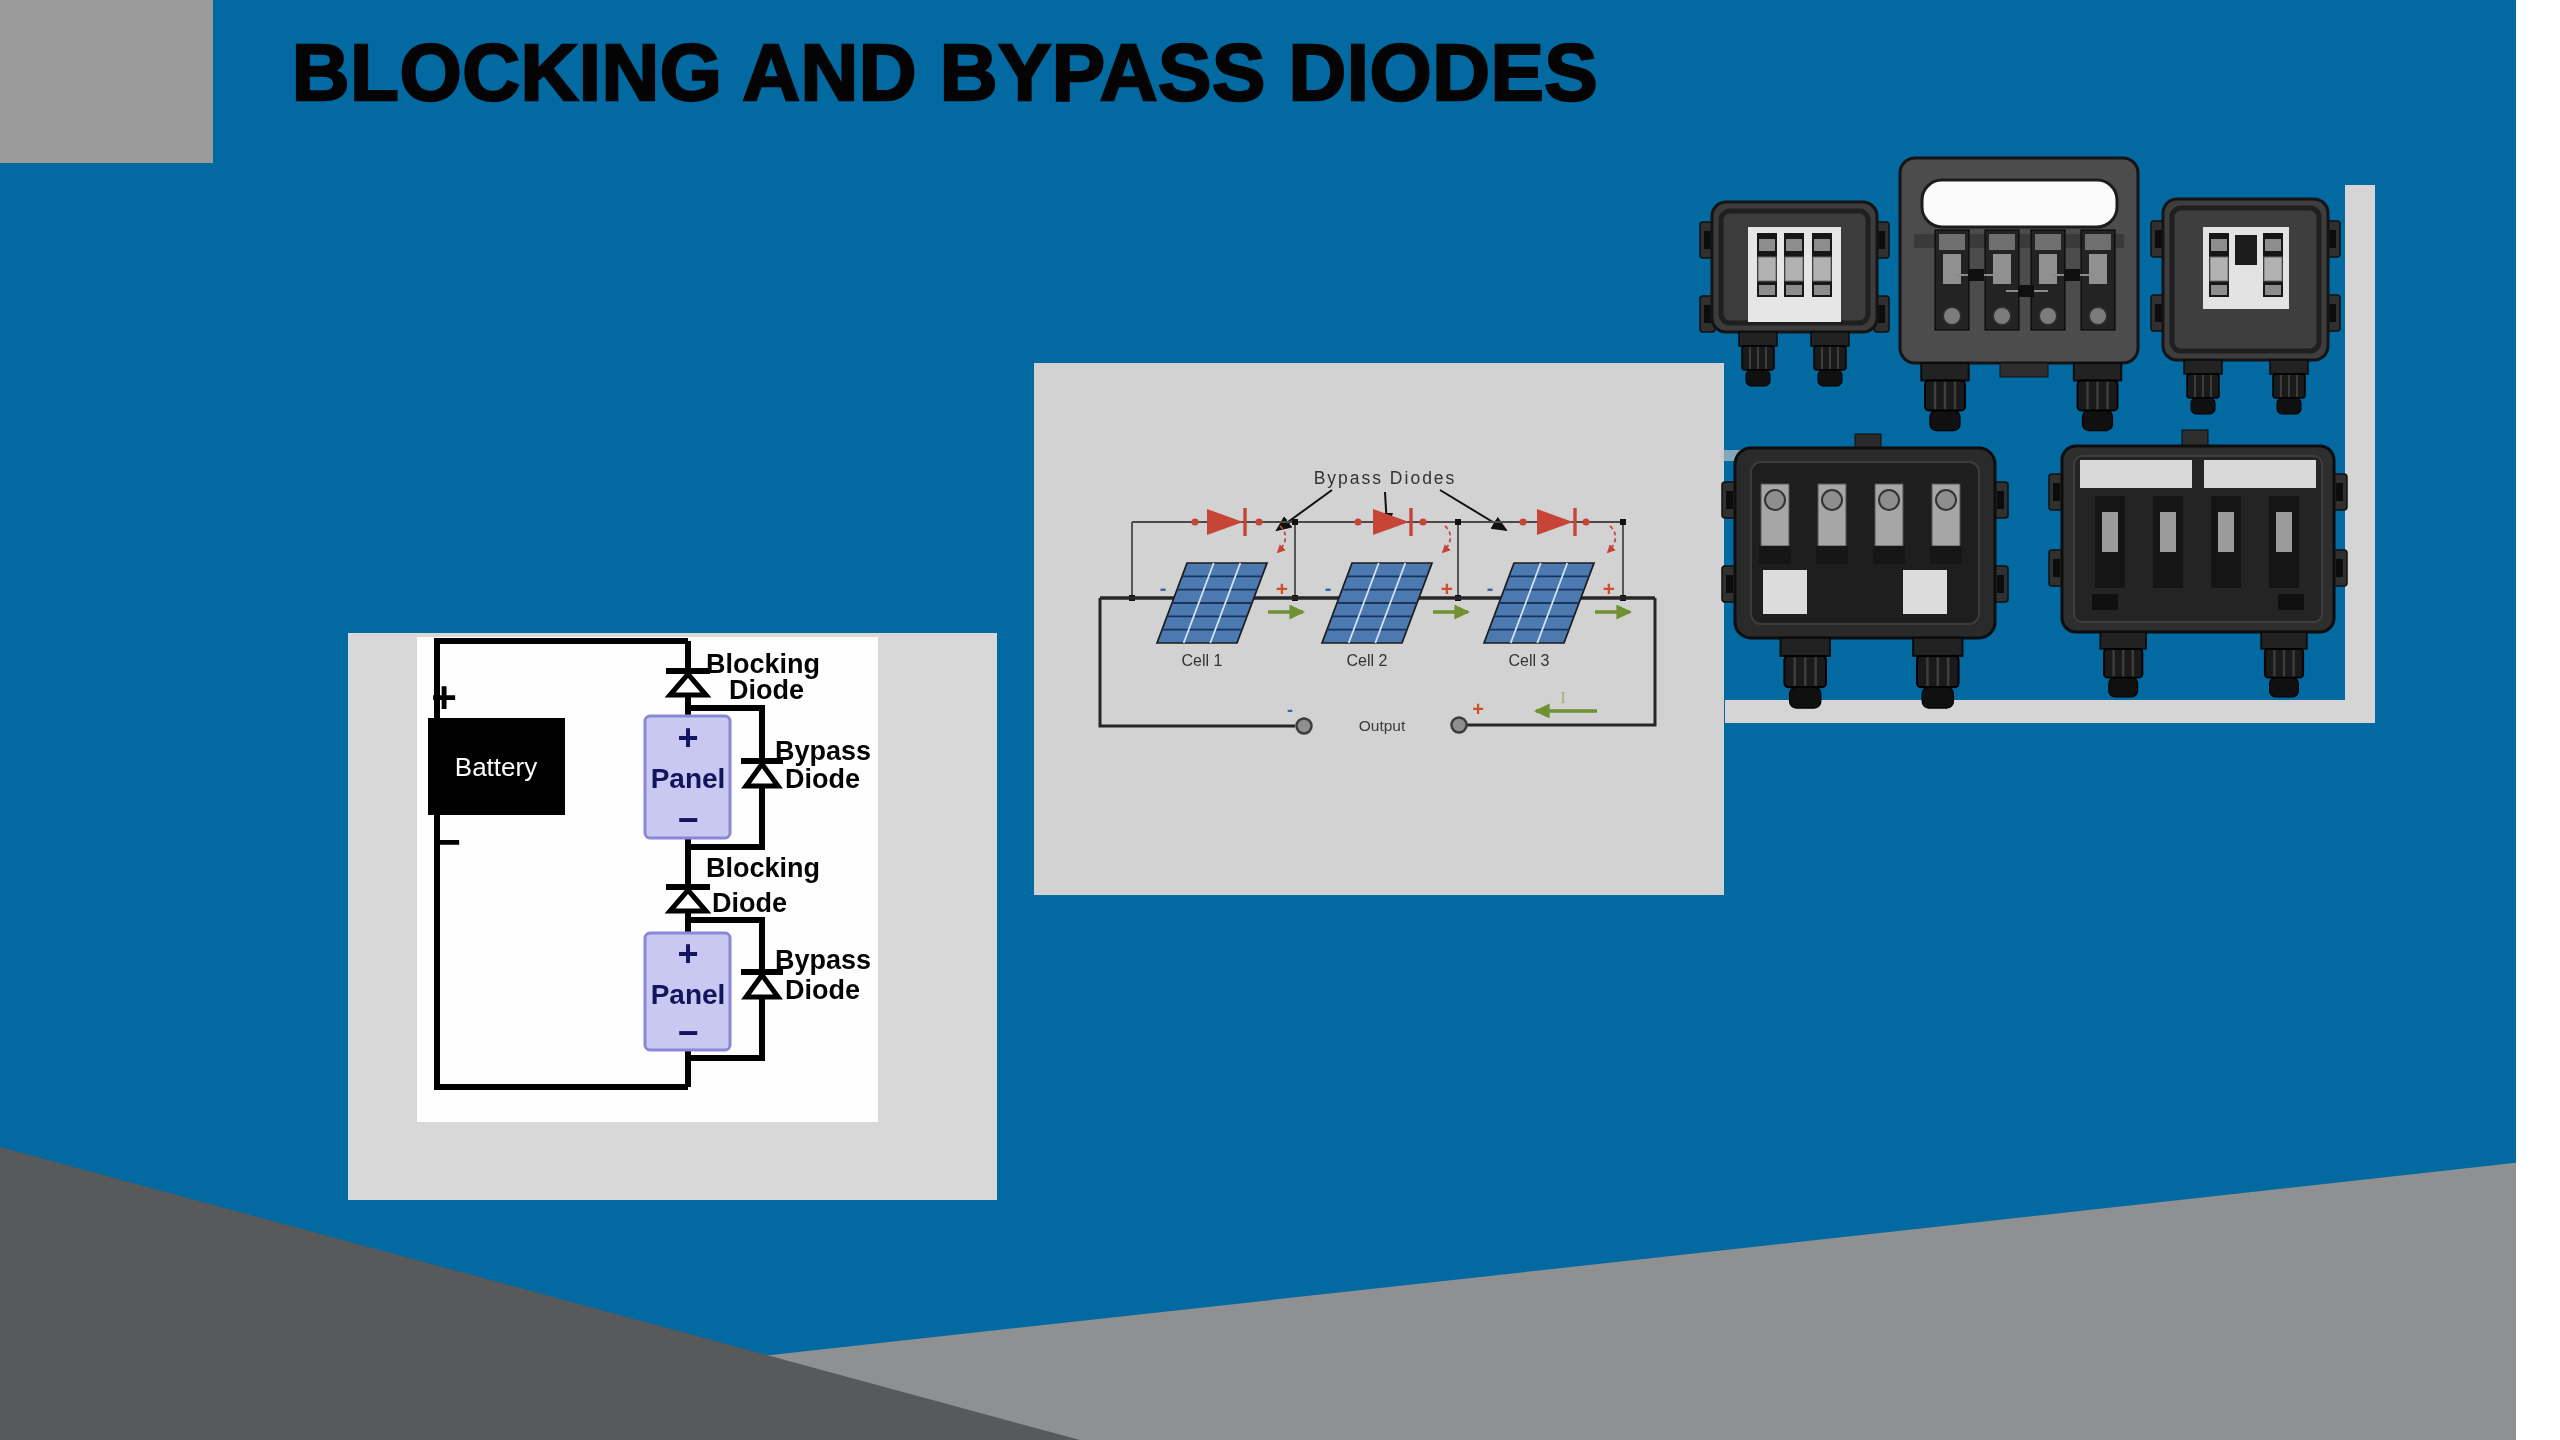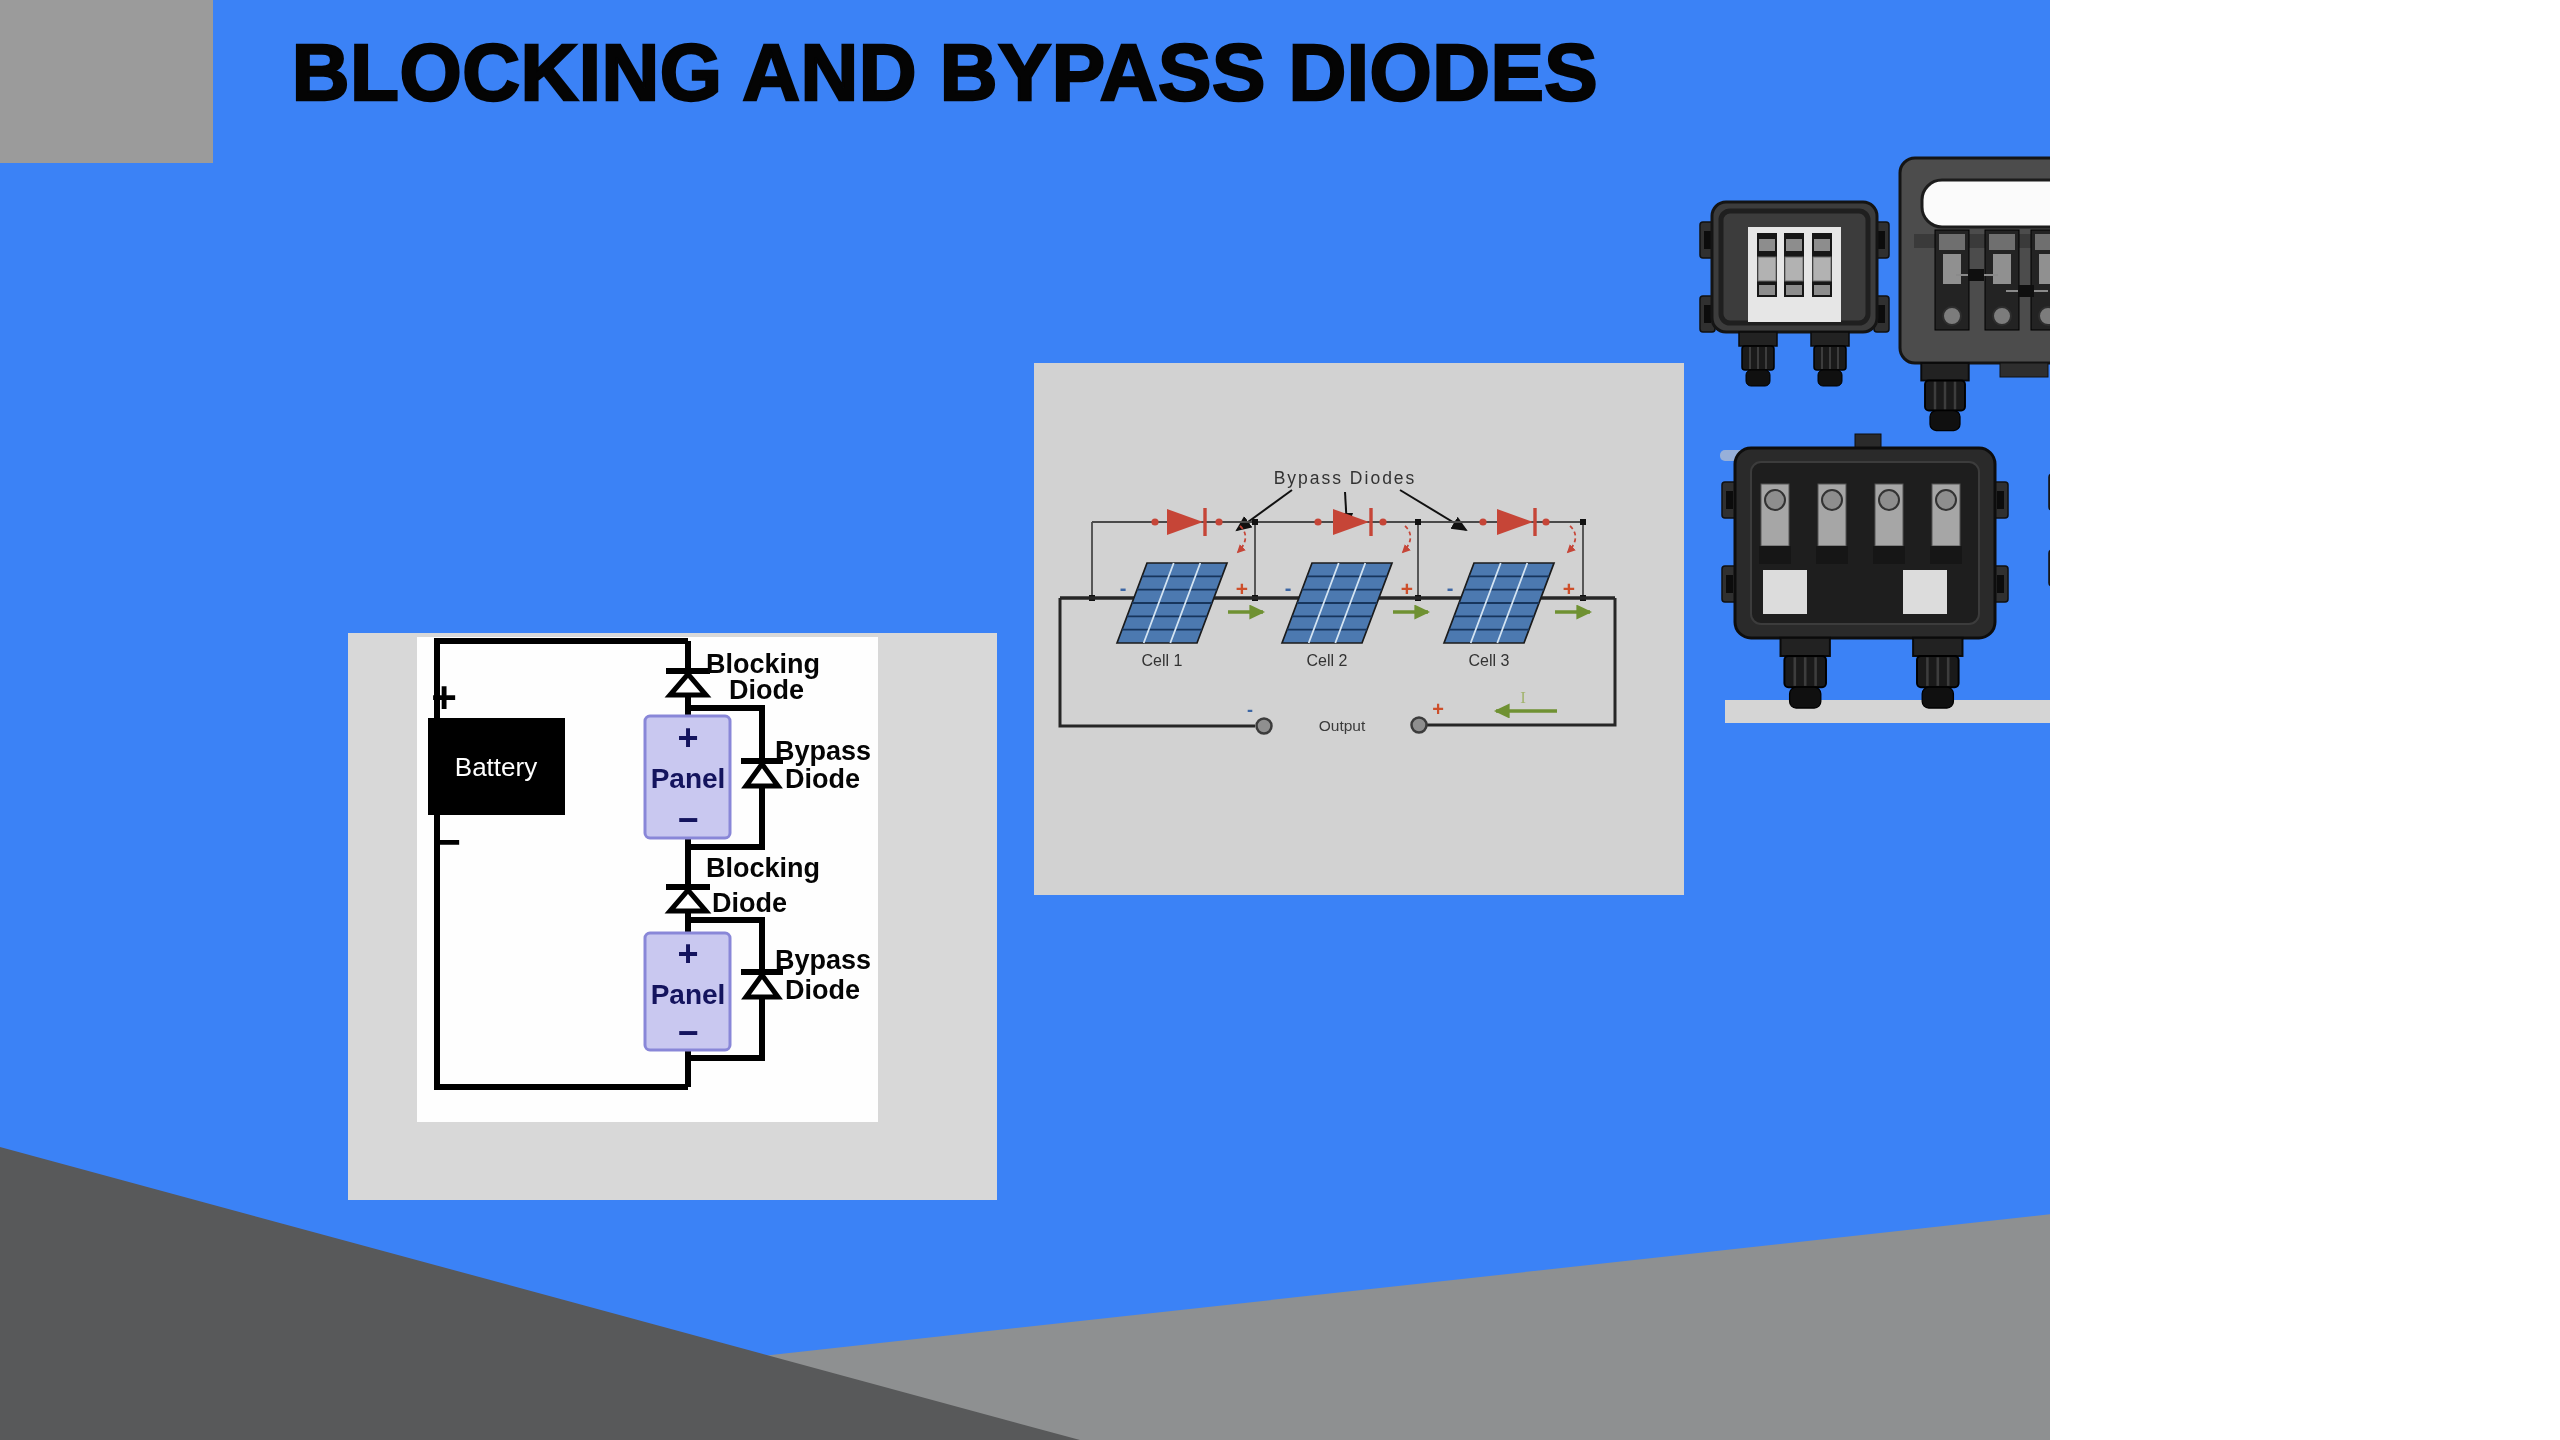--- a/index.html
+++ b/index.html
@@ -1,27 +1,27 @@
 <!DOCTYPE html>
 <html><head>
 <meta charset="utf-8">
 <style>
   html,body{margin:0;padding:0;background:#ffffff;}
   .slide{
-    position:relative;width:2050px;height:1440px;background:#3b82f6;overflow:hidden;
+    position:relative;width:2516px;height:1440px;background:#0369a1;overflow:hidden;
     font-family:"Liberation Sans",sans-serif;
   }
   .corner-rect{position:absolute;left:0;top:0;width:213px;height:163px;background:#9b9b9b;}
   .title{
     position:absolute;left:250px;top:22px;width:1390px;margin:0;
     text-align:center;color:#040404;font-weight:bold;font-size:80px;line-height:101px;
     letter-spacing:.5px;-webkit-text-stroke:2.4px #040404;
   }
   .left-diagram{position:absolute;left:348px;top:633px;width:649px;height:567px;background:#d8d8d8;}
-  .middle-diagram{position:absolute;left:1034px;top:363px;width:650px;height:532px;background:#d2d2d2;}
+  .middle-diagram{position:absolute;left:1034px;top:363px;width:650px;height:532px;background:#d2d2d2;padding-left:40px;}
   .right-photo{position:absolute;left:1690px;top:140px;width:700px;height:620px;}
   .bottom-shapes{position:absolute;left:0;top:1140px;width:2560px;height:300px;}
   svg{display:block;}
   text{font-family:"Liberation Sans",sans-serif;}
   .serifI{font-family:"Liberation Serif",serif;}
 </style>
 </head>
 <body>
 
 <div class="slide">

